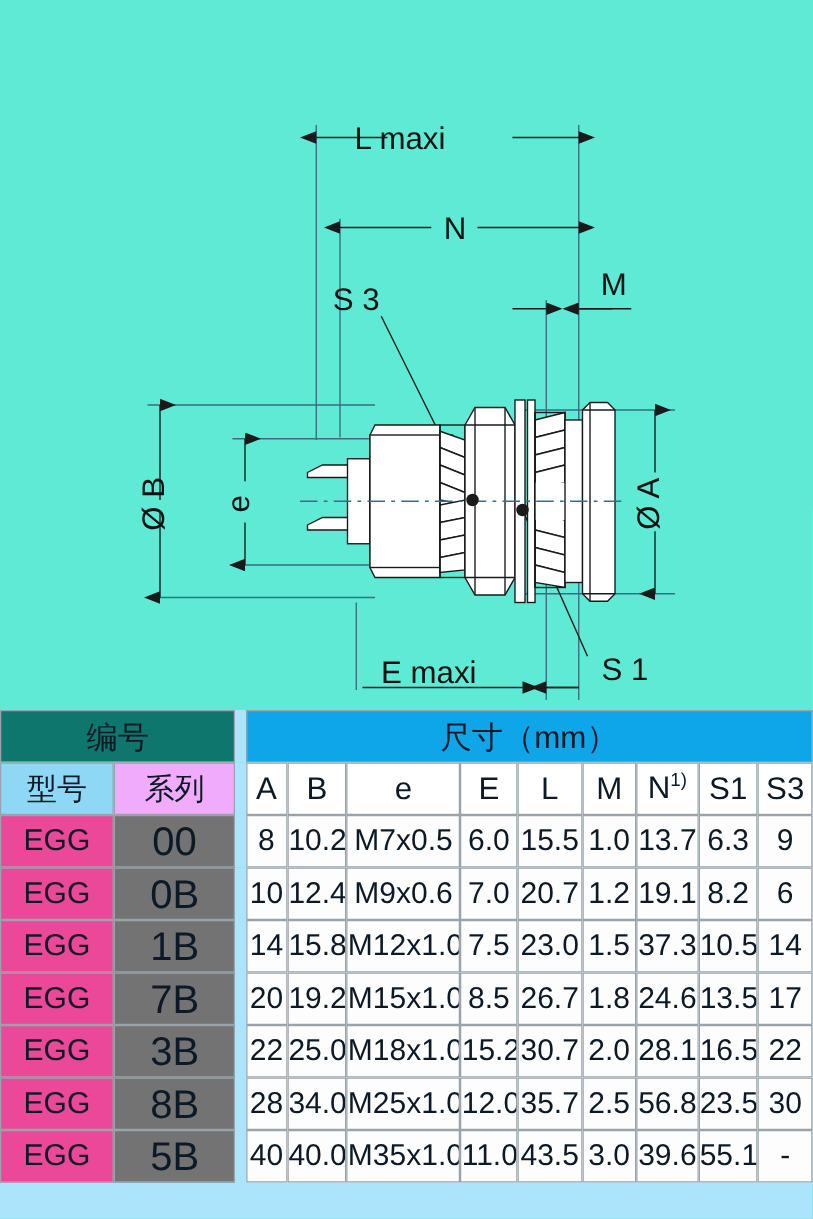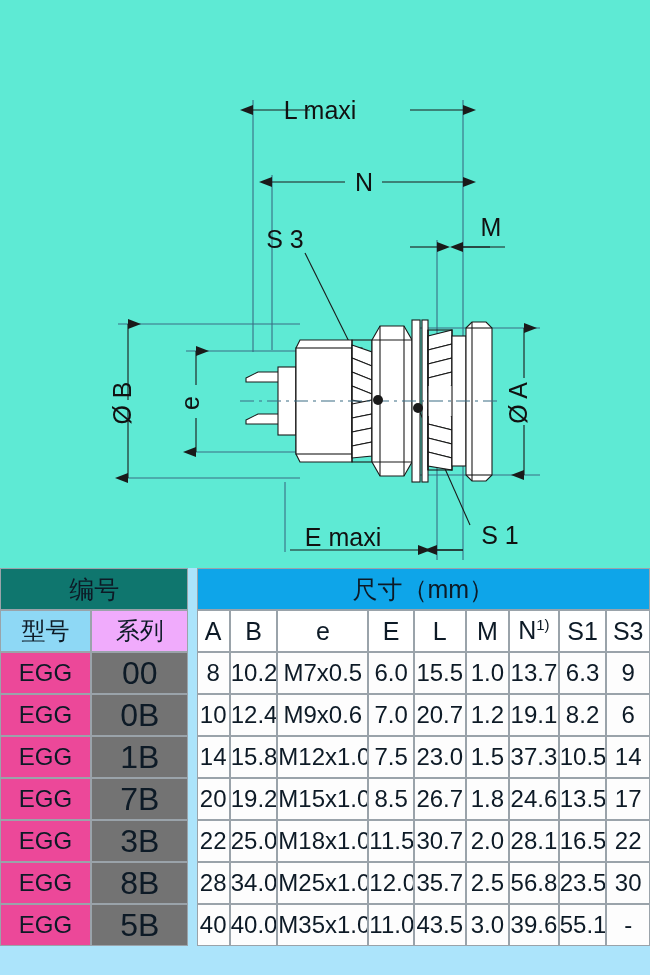--- a/index.html
+++ b/index.html
@@ -290,21 +290,21 @@
       <td class="cell-val">17</td>
     </tr>
 
     <tr>
       <td class="cell-model">EGG</td>
       <td class="cell-series">3B</td>
       <td class="gap-col"></td>
       <td class="cell-val">22</td>
       <td class="cell-val">25.0</td>
       <td class="cell-val">M18x1.0</td>
-      <td class="cell-val">11.5</td>
+      <td class="cell-val">15.2</td>
       <td class="cell-val">30.7</td>
       <td class="cell-val">2.0</td>
       <td class="cell-val">28.1</td>
       <td class="cell-val">16.5</td>
       <td class="cell-val">22</td>
     </tr>
 
     <tr>
       <td class="cell-model">EGG</td>
       <td class="cell-series">8B</td>

